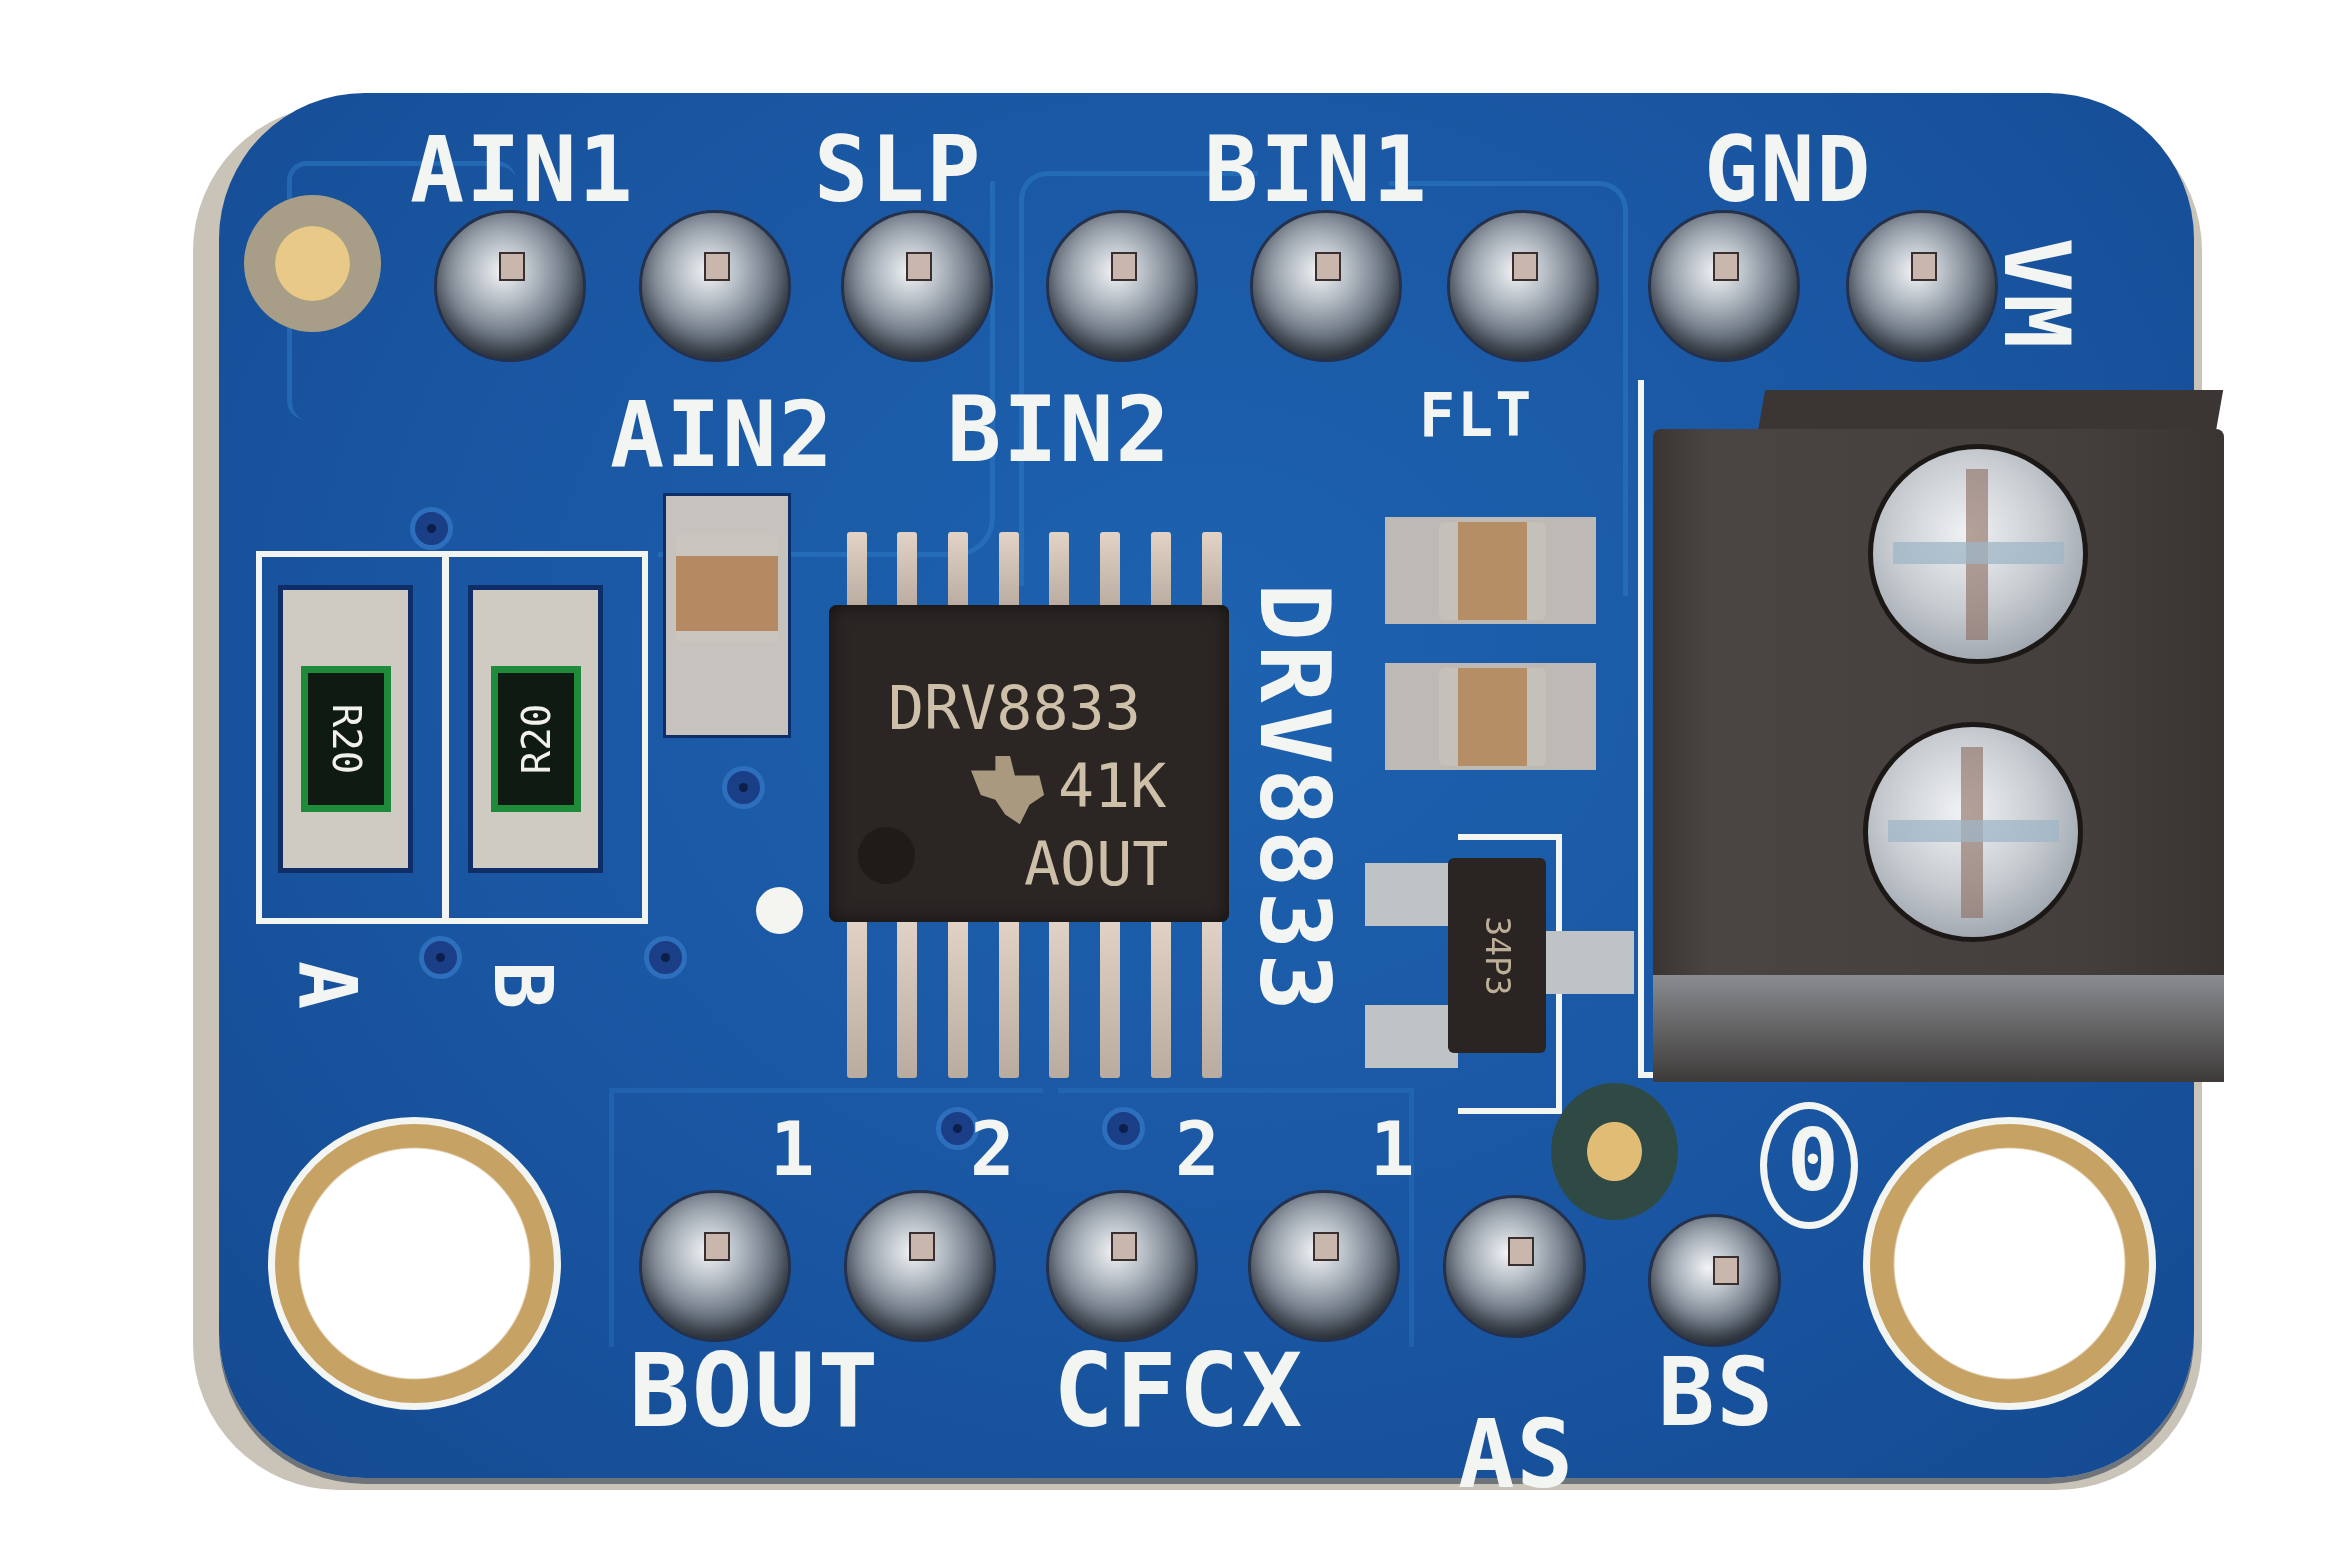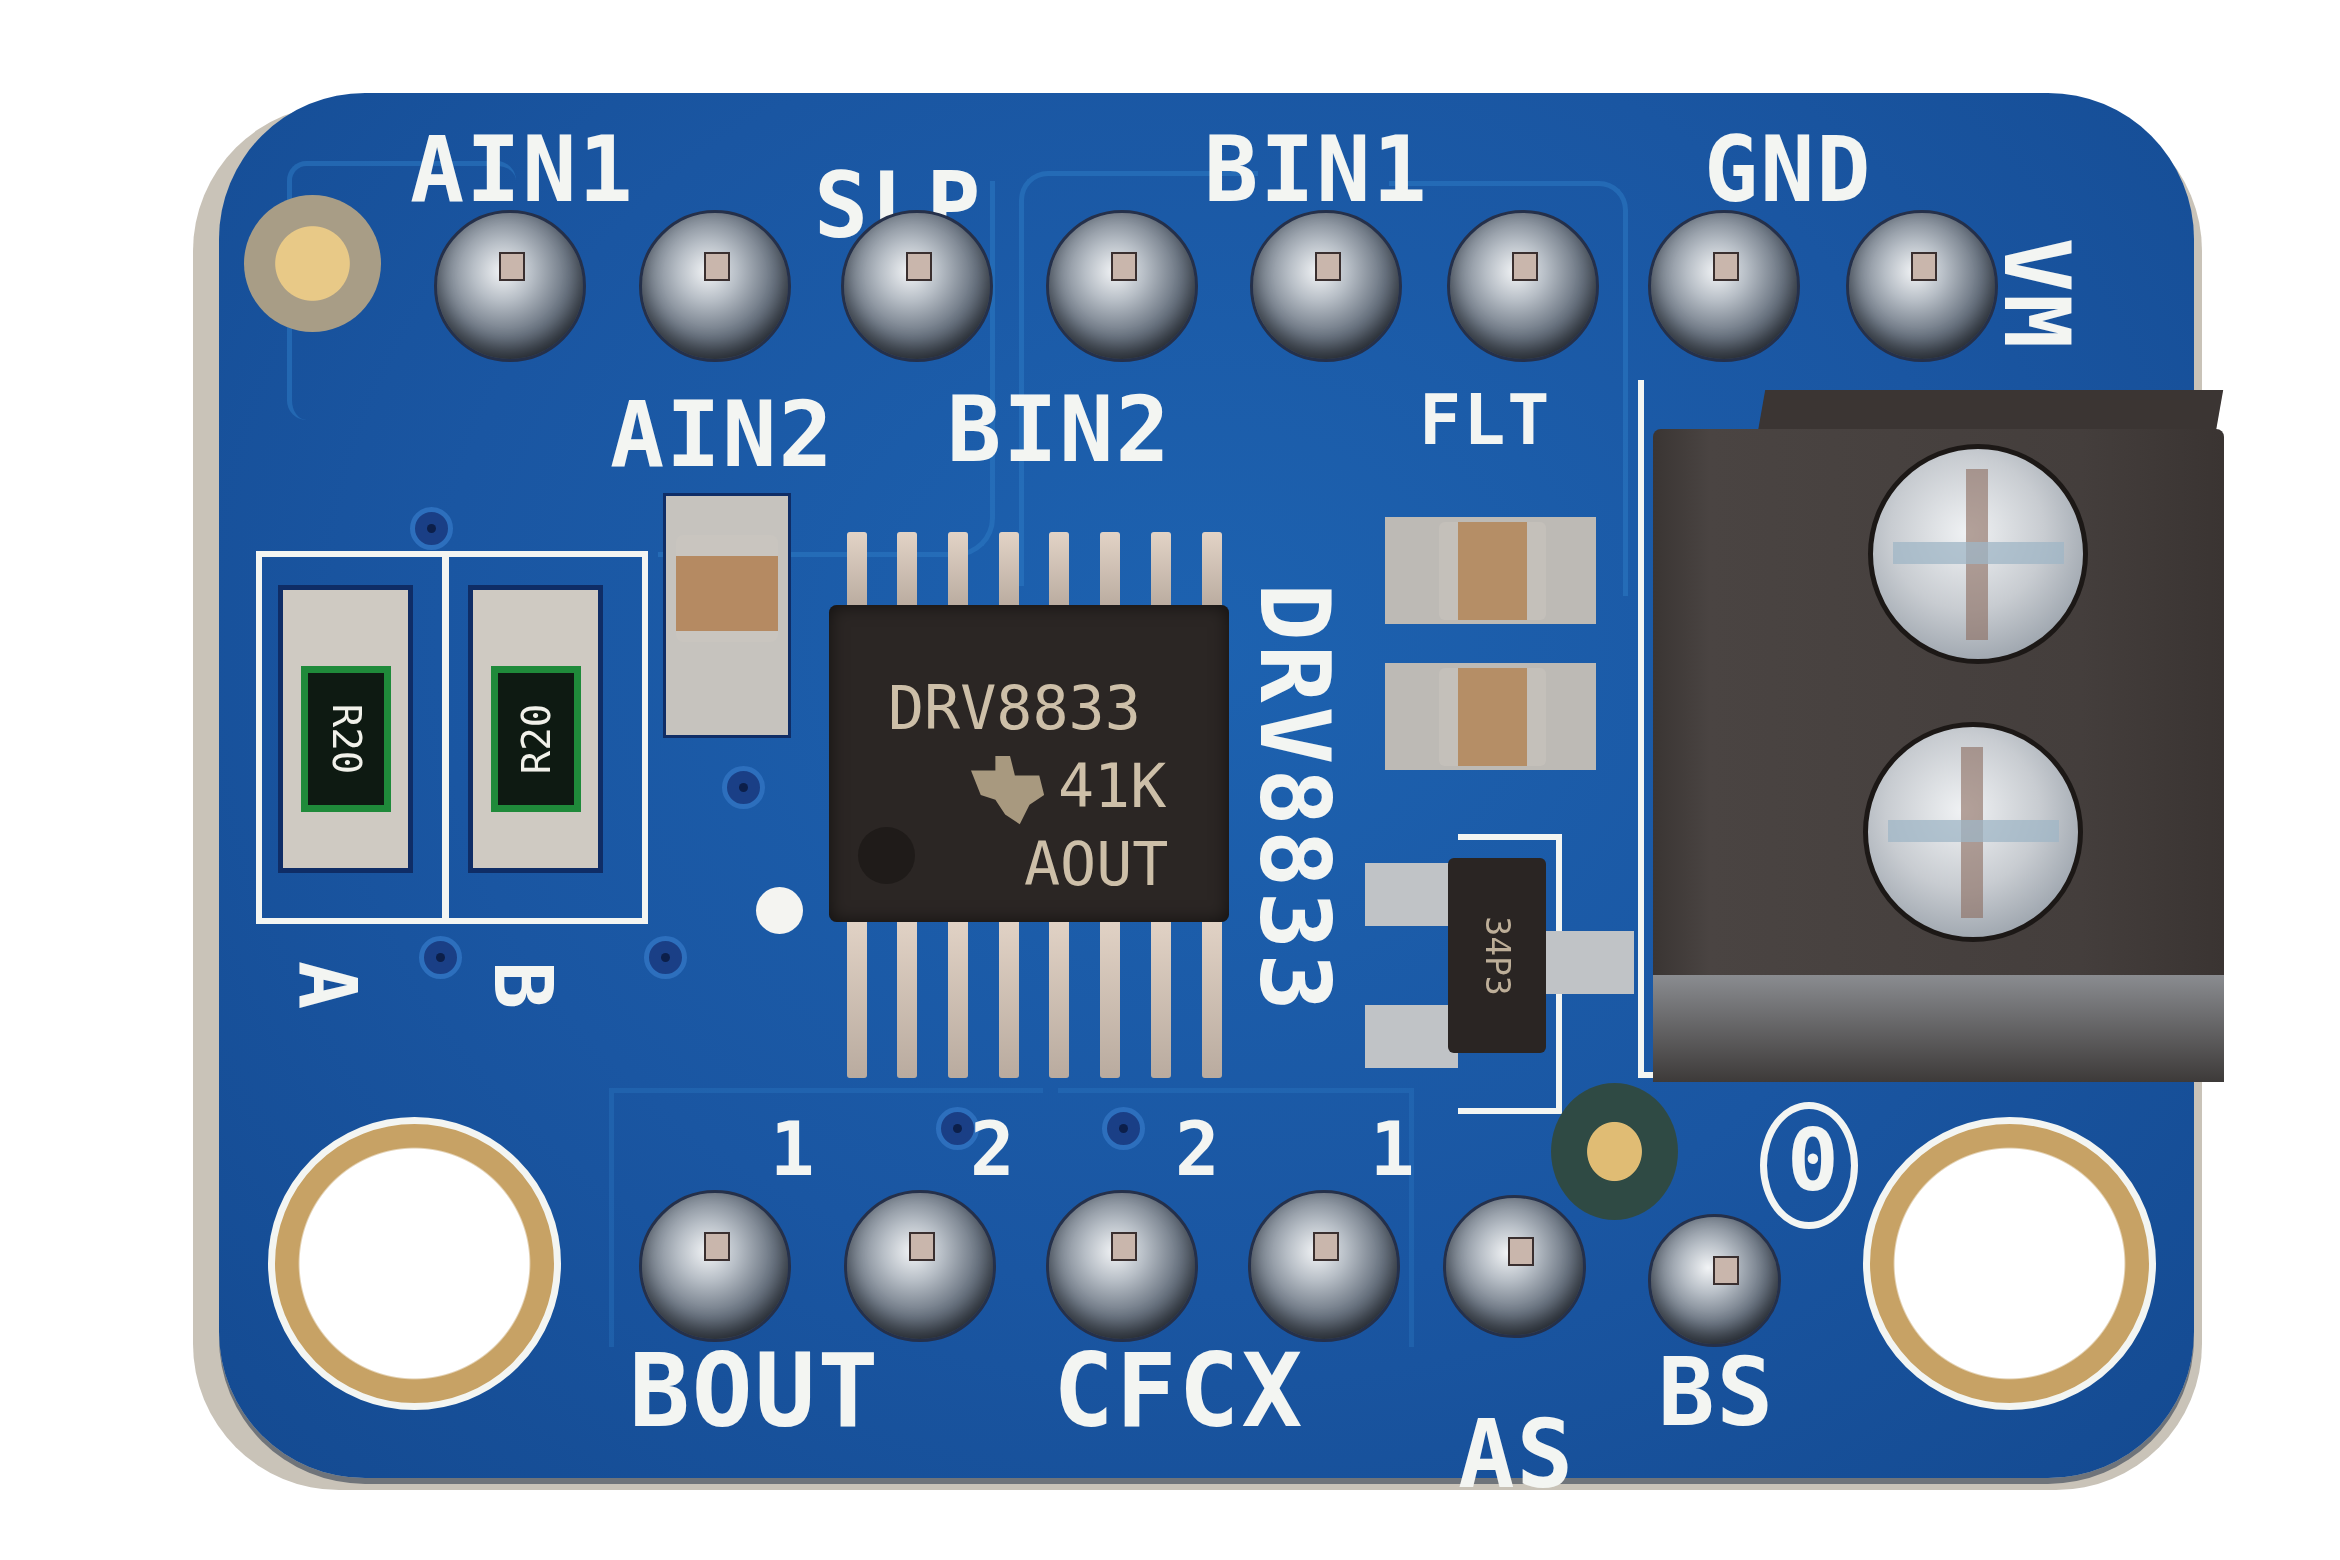--- a/index.html
+++ b/index.html
@@ -49,26 +49,26 @@
   <div class="trace" style="left:439px;top:88px;width:332px;height:371px;border-top:none;border-left:none;border-radius:0 0 39px 0;"></div>
   <div class="trace" style="left:800px;top:78px;width:234px;height:410px;border-right:none;border-bottom:none;border-radius:29px 0 0 0;"></div>
   <div class="trace" style="left:1170px;top:88px;width:234px;height:410px;border-left:none;border-bottom:none;border-radius:0 29px 0 0;"></div>
   <div class="trace" style="left:390px;top:995px;width:429px;height:254px;border-bottom:none;border-right:none;opacity:.35;"></div>
   <div class="trace" style="left:839px;top:995px;width:351px;height:254px;border-bottom:none;border-left:none;opacity:.35;"></div>
 </div>
 
 <div class="goldpad abs" style="left:244px;top:195px;width:137px;height:137px;background:radial-gradient(circle,#e8c987 0 38%,#a89d86 39% 100%);"></div>
 
 <div class="silk" style="left:410px;top:125px;font-size:90px;">AIN1</div>
-<div class="silk" style="left:814px;top:125px;font-size:90px;margin-top:36px;">SLP</div>
+<div class="silk" style="left:814px;top:125px;font-size:90px;">SLP</div>
 <div class="silk" style="left:1204px;top:125px;font-size:90px;">BIN1</div>
 <div class="silk" style="left:1704px;top:125px;font-size:90px;">GND</div>
 <div class="silk" style="left:610px;top:390px;font-size:90px;">AIN2</div>
 <div class="silk" style="left:947px;top:385px;font-size:90px;">BIN2</div>
-<div class="silk" style="left:1419px;top:385px;font-size:70px;">FLT</div>
+<div class="silk" style="left:1419px;top:385px;font-size:60px;">FLT</div>
 <div class="silk" style="left:1980px;top:249px;font-size:90px;transform:rotate(90deg);transform-origin:center;">VM</div>
 
 <div class="pin" style="left:434px;top:210px;"></div>
 <div class="pin" style="left:639px;top:210px;"></div>
 <div class="pin" style="left:841px;top:210px;"></div>
 <div class="pin" style="left:1046px;top:210px;"></div>
 <div class="pin" style="left:1250px;top:210px;"></div>
 <div class="pin" style="left:1447px;top:210px;"></div>
 <div class="pin" style="left:1648px;top:210px;"></div>
 <div class="pin" style="left:1846px;top:210px;"></div>

